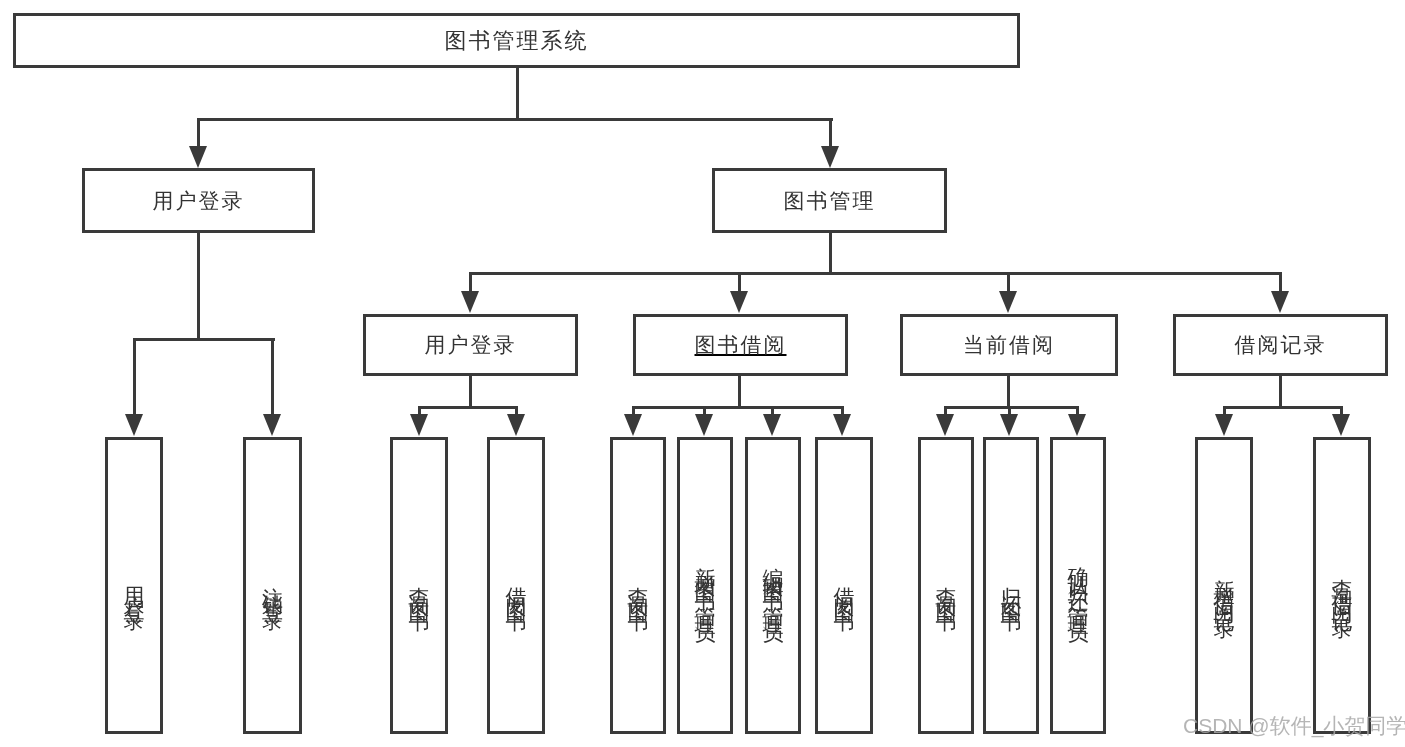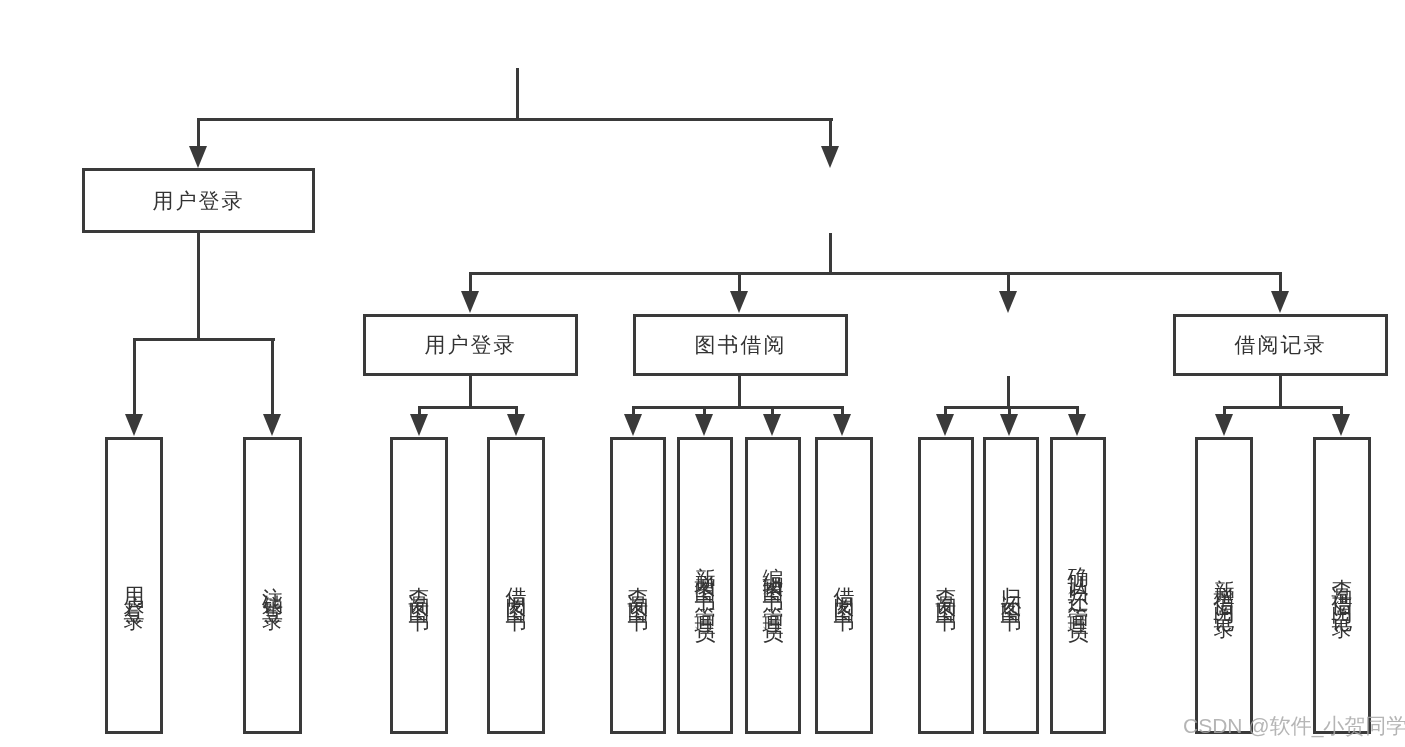--- a/index.html
+++ b/index.html
@@ -64,30 +64,36 @@
     color: rgba(168, 168, 168, 0.85);
     white-space: nowrap;
     z-index: 10;
   }
 </style>
 </head>
 <body>
 
 <div id="canvas">
 
+  <div class="box" style="left:13px; top:13px; width:1007px; height:55px;">
+    <span class="lbl big">图书管理系统</span>
+  </div>
 
   <div class="line" style="left:516px; top:68px; width:3px; height:52px;"></div>
   <div class="line" style="left:197px; top:118px; width:636px; height:3px;"></div>
   <div class="line" style="left:197px; top:120px; width:3px; height:28px;"></div>
   <div class="arrowhead" style="left:189px; top:146px;"></div>
   <div class="line" style="left:829px; top:120px; width:3px; height:28px;"></div>
   <div class="arrowhead" style="left:821px; top:146px;"></div>
 
   <div class="box" style="left:82px; top:168px; width:233px; height:65px;">
     <span class="lbl">用户登录</span>
+  </div>
+  <div class="box" style="left:712px; top:168px; width:235px; height:65px;">
+    <span class="lbl">图书管理</span>
   </div>
 
   <div class="line" style="left:197px; top:233px; width:3px; height:108px;"></div>
   <div class="line" style="left:133px; top:338px; width:142px; height:3px;"></div>
   <div class="line" style="left:133px; top:340px; width:3px; height:76px;"></div>
   <div class="arrowhead" style="left:125px; top:414px;"></div>
   <div class="line" style="left:271px; top:340px; width:3px; height:76px;"></div>
   <div class="arrowhead" style="left:263px; top:414px;"></div>
 
   <div class="line" style="left:829px; top:233px; width:3px; height:42px;"></div>
@@ -97,22 +103,25 @@
   <div class="line" style="left:738px; top:274px; width:3px; height:20px;"></div>
   <div class="arrowhead" style="left:730px; top:291px;"></div>
   <div class="line" style="left:1007px; top:274px; width:3px; height:20px;"></div>
   <div class="arrowhead" style="left:999px; top:291px;"></div>
   <div class="line" style="left:1279px; top:274px; width:3px; height:20px;"></div>
   <div class="arrowhead" style="left:1271px; top:291px;"></div>
 
   <div class="box" style="left:363px; top:314px; width:215px; height:62px;">
     <span class="lbl">用户登录</span>
   </div>
-  <div class="box" style="left:633px; top:314px; width:215px; height:62px;">
+  <div class="box" style="left:633px; top:314px; width:215px; height:62px;text-decoration:underline;">
     <span class="lbl">图书借阅</span>
+  </div>
+  <div class="box" style="left:900px; top:314px; width:218px; height:62px;">
+    <span class="lbl">当前借阅</span>
   </div>
   <div class="box" style="left:1173px; top:314px; width:215px; height:62px;">
     <span class="lbl">借阅记录</span>
   </div>
 
   <div class="line" style="left:469px; top:376px; width:3px; height:32px;"></div>
   <div class="line" style="left:418px; top:406px; width:100px; height:3px;"></div>
   <div class="line" style="left:418px; top:408px; width:3px; height:8px;"></div>
   <div class="arrowhead" style="left:410px; top:414px;"></div>
   <div class="line" style="left:515px; top:408px; width:3px; height:8px;"></div>

